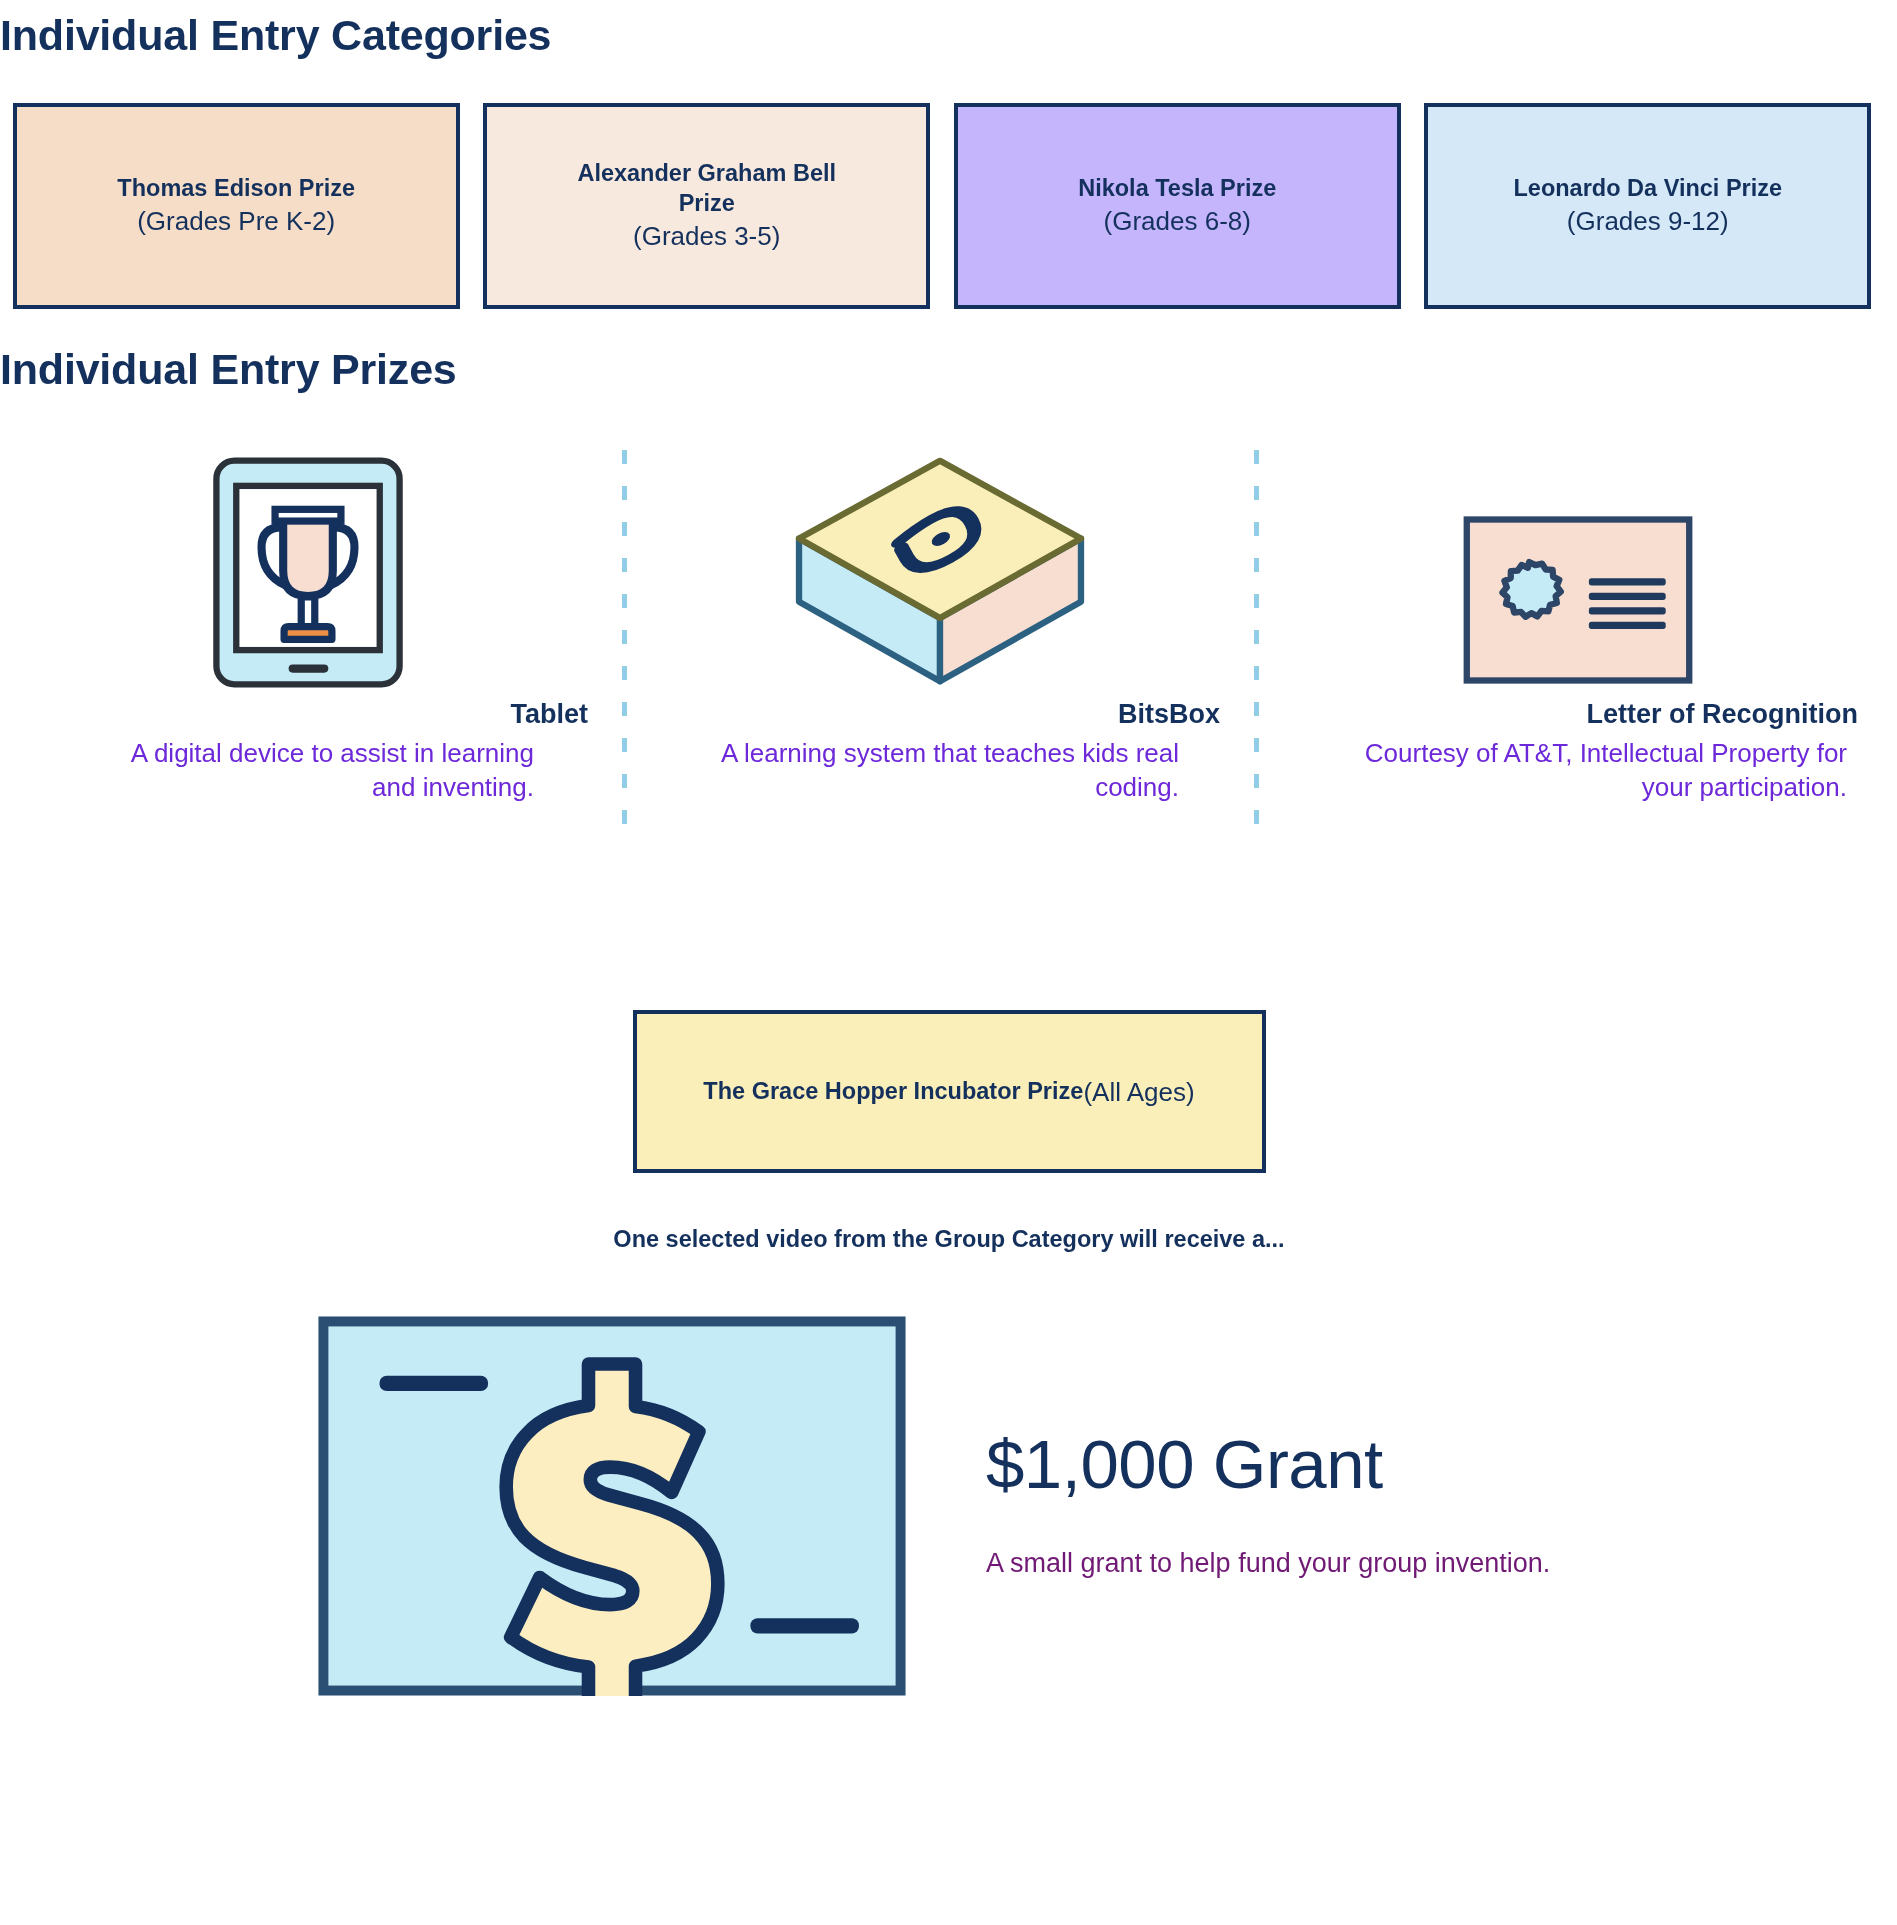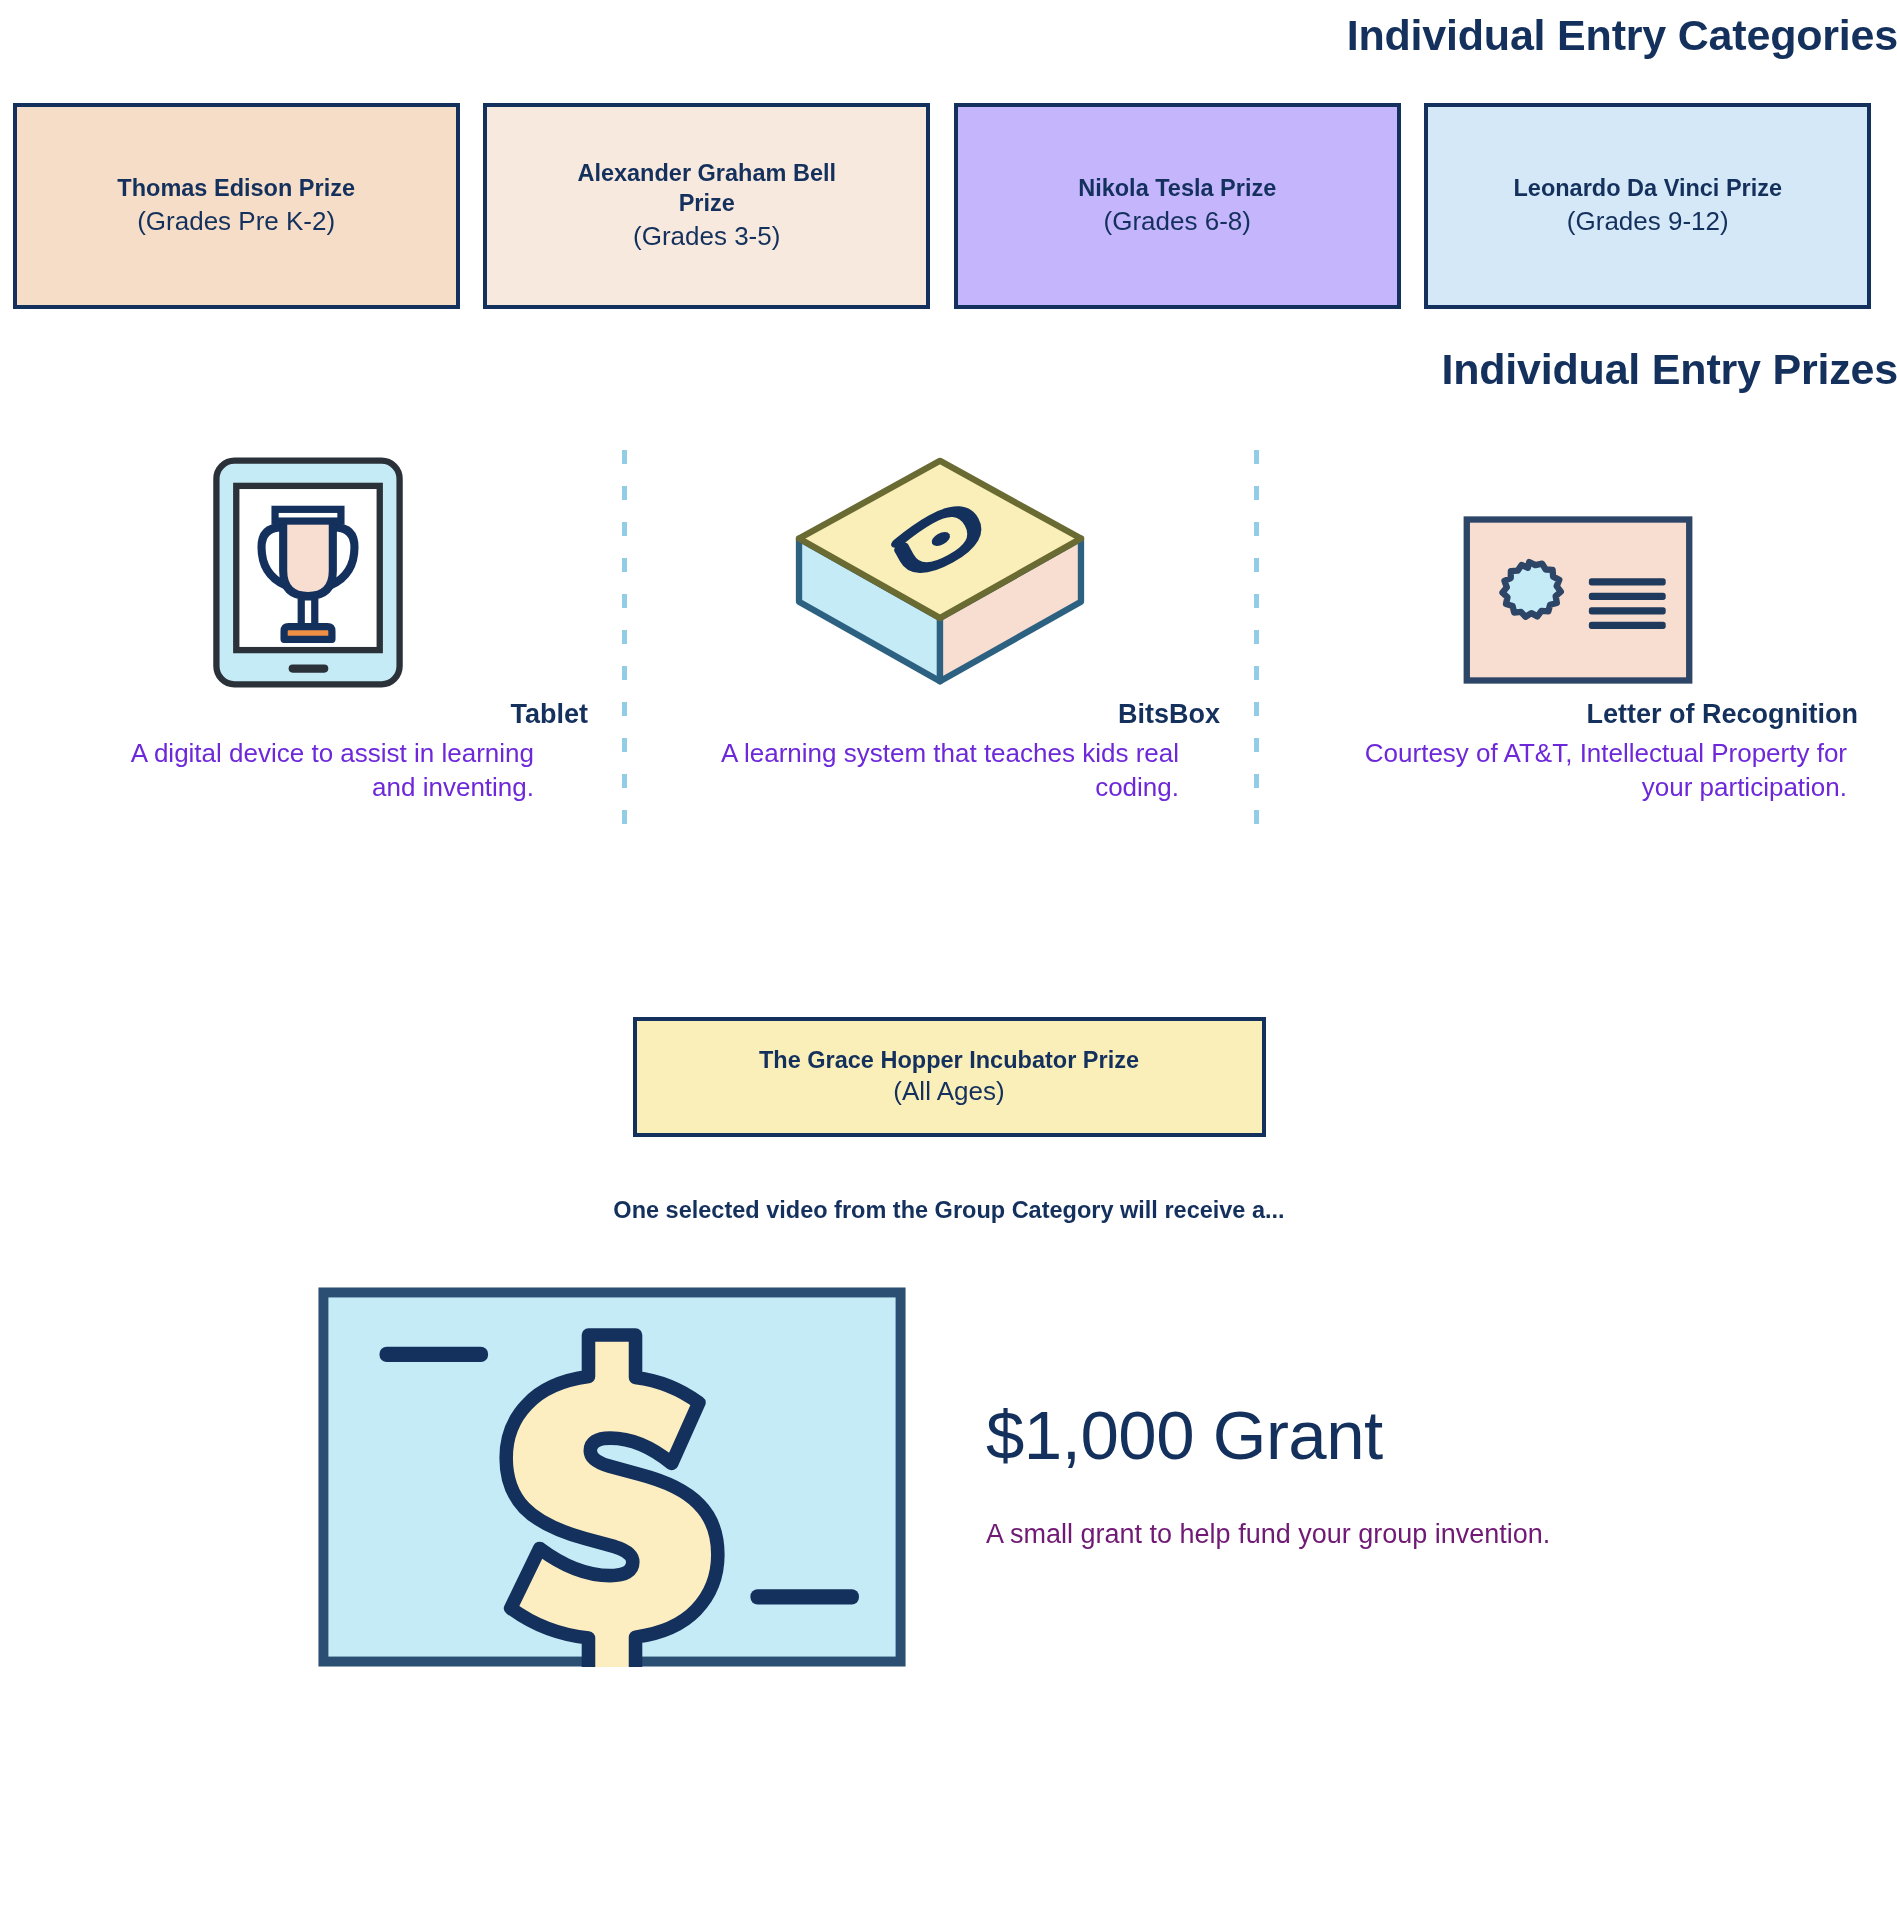--- a/index.html
+++ b/index.html
@@ -10,21 +10,21 @@
   body {
     width: 1898px;
     height: 1925px;
     font-family: "Liberation Sans", sans-serif;
     color: #14305c;
     position: relative;
     overflow: hidden;
   }
 
   .section-title {
-    text-align: right;
+    text-align: left;
     font-size: 43px;
     font-weight: bold;
     color: #14305c;
     letter-spacing: -0.2px;
   }
 
   
   .cat-row {
     display: flex;
     justify-content: space-between;
@@ -93,27 +93,27 @@
     width: 4.5px;
     height: 380px;
     background-image: linear-gradient(#92cde8 14.5px, rgba(0,0,0,0) 14.5px);
     background-size: 4.5px 36px;
     background-repeat: repeat-y;
   }
 
   
   .group-box {
     width: 633px;
-    height: 120px;
+    height: 163px;
     border: 4.5px solid #14305c;
     background: #faeeb9;
     box-sizing: border-box;
-    margin: 11px auto;
-    display: flex;
-    flex-direction: column;
+    margin: 4px auto;
+    display: flex;
+    flex-direction: row;
     align-items: center;
     justify-content: center;
     text-align: center;
   }
   .group-name {
     font-size: 23.5px;
     font-weight: bold;
     color: #14305c;
   }
   .group-ages {

